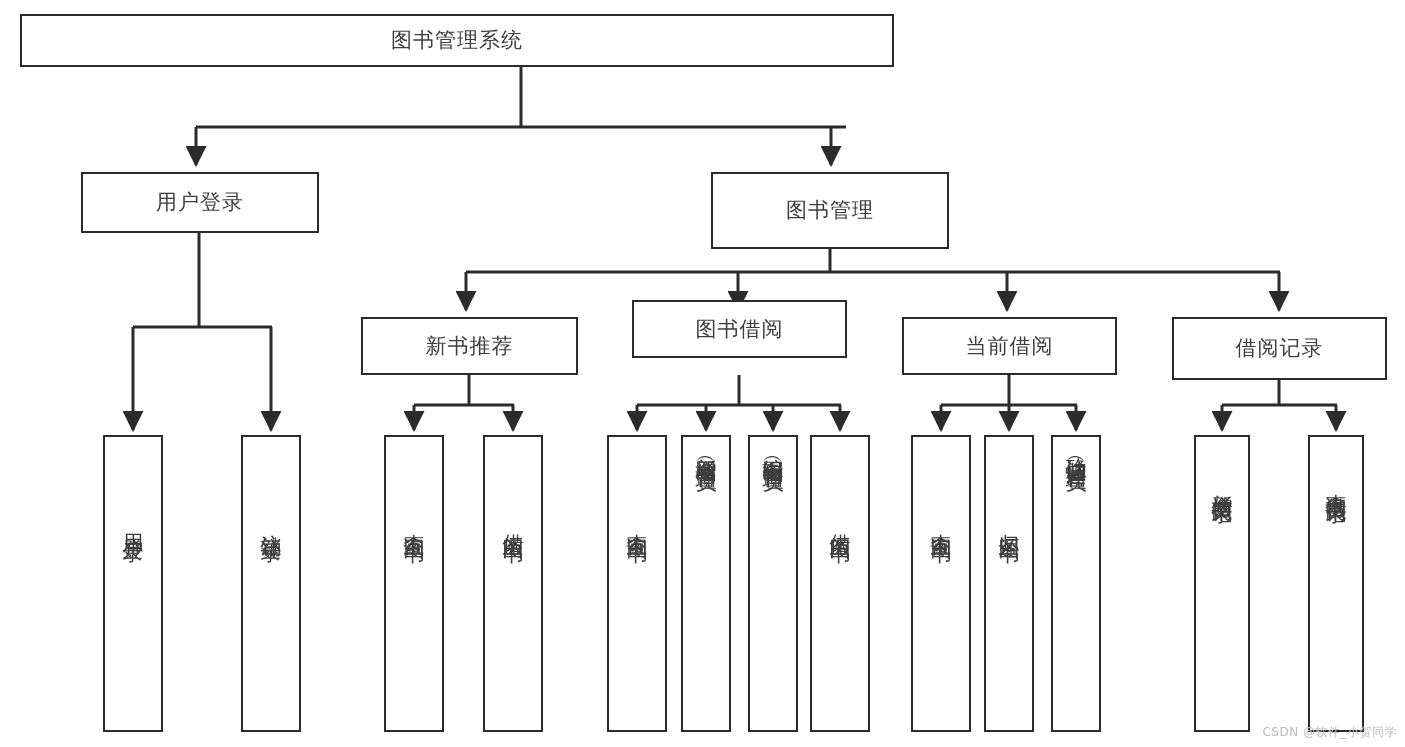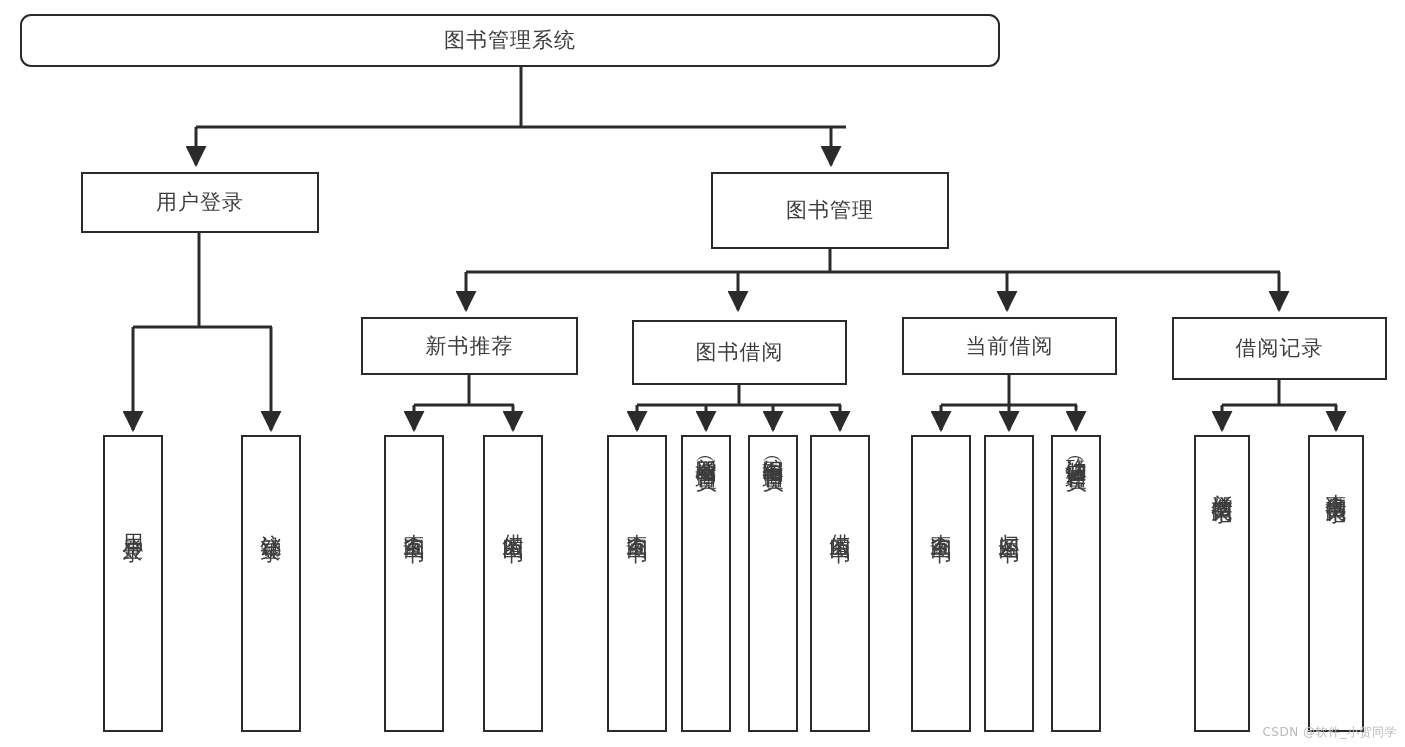--- a/index.html
+++ b/index.html
@@ -124,37 +124,37 @@
       <path d="M 1009 405 L 1009 430" marker-end="url(#arrow)"></path>
       <path d="M 1076 405 L 1076 430" marker-end="url(#arrow)"></path>
 
       <path d="M 1279 375 L 1279 405"></path>
       <path d="M 1222 405 L 1337 405"></path>
       <path d="M 1222 405 L 1222 430" marker-end="url(#arrow)"></path>
       <path d="M 1336 405 L 1336 430" marker-end="url(#arrow)"></path>
     </g>
   </svg>
 
-  <div class="node h" style="left:20px; top:14px; width:980px; height:53px;border-radius:11px;">
+  <div class="node h" style="left:20px; top:14px; width:874px; height:53px;">
     <span class="label">图书管理系统</span>
   </div>
 
   <div class="node h" style="left:81px; top:172px; width:238px; height:61px;">
     <span class="label">用户登录</span>
   </div>
 
   <div class="node h" style="left:711px; top:172px; width:238px; height:77px;">
     <span class="label">图书管理</span>
   </div>
 
   <div class="node h" style="left:361px; top:317px; width:217px; height:58px;">
     <span class="label">新书推荐</span>
   </div>
 
-  <div class="node h" style="left:632px; top:320px; width:215px; height:65px;">
+  <div class="node h" style="left:632px; top:300px; width:215px; height:58px;">
     <span class="label">图书借阅</span>
   </div>
 
   <div class="node h" style="left:902px; top:317px; width:215px; height:58px;">
     <span class="label">当前借阅</span>
   </div>
 
   <div class="node h" style="left:1172px; top:317px; width:215px; height:63px;">
     <span class="label">借阅记录</span>
   </div>

